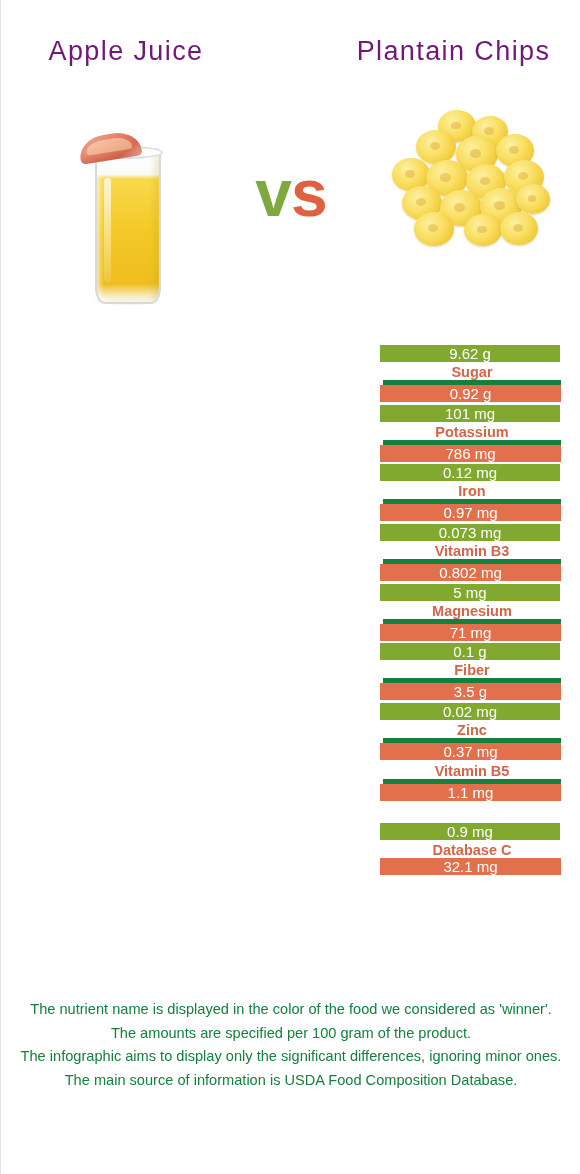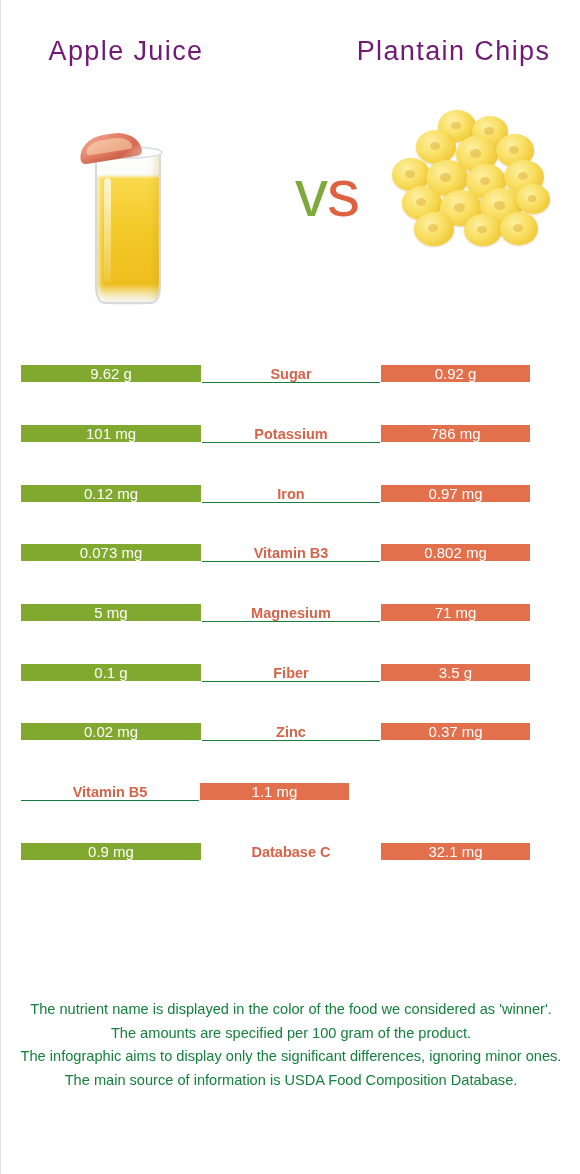--- a/index.html
+++ b/index.html
@@ -37,23 +37,23 @@
     text-transform: none;
   }
   .title-left  { left: 10px;  width: 230px; }
   .title-right { left: 345px; width: 215px; }
 
   .vs {
     position: absolute;
     left: 222px;
     top: 160px;
     width: 136px;
-    text-align: right;
+    text-align: center;
     font-size: 66px;
-    font-weight: 400;
+    font-weight: 700;
     font-family: "Liberation Sans", sans-serif;
     letter-spacing: -1px;
     line-height: 66px;
   }
   .vs .v { color: #7FA93C; }
   .vs .s { color: #E0613F; }
 
   
   .prod { position: absolute; }
 
@@ -138,21 +138,22 @@
   .table {
     position: absolute;
     left: 20px;
     top: 345px;
     width: 540px;
   }
   .row {
     position: relative;
     height: 59.7px;
     display: flex;
-    align-items: center;
+    align-items: flex-end;
+    flex-direction: column;
   }
   .cell {
     display: flex;
     align-items: center;
     justify-content: center;
     font-size: 15px;
     box-sizing: border-box;
   }
   .cell-left {
     width: 180px;
@@ -160,25 +161,25 @@
     background: #82A92F;
     color: #ffffff;
     margin-bottom: 2px;
   }
   .cell-mid {
     width: 178px;
     background: #ffffff;
     color: #D4654A;
     font-weight: bold;
     font-size: 14.5px;
-    border-bottom: 1px solid #15803d;
+    border-bottom: 5px solid #15803d;
   }
   .cell-mid.last { border-bottom: none; }
   .cell-right {
-    width: 149px;
+    width: 181px;
     margin-left: 1px;
     background: #E3704C;
     color: #ffffff;
     margin-bottom: 2px;
   }
 
   
   .footer {
     position: absolute;
     left: 18px;

